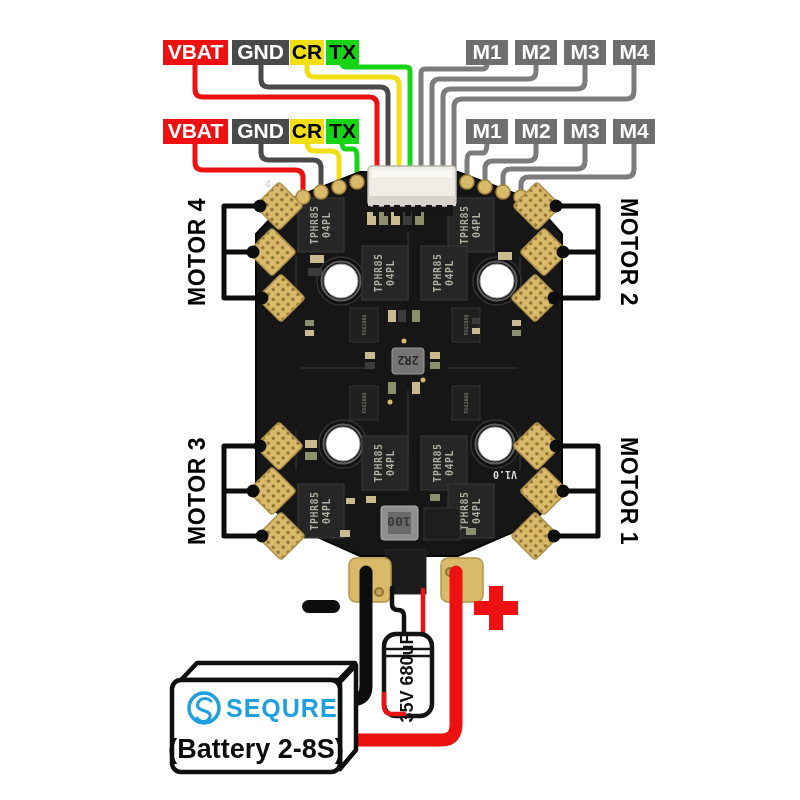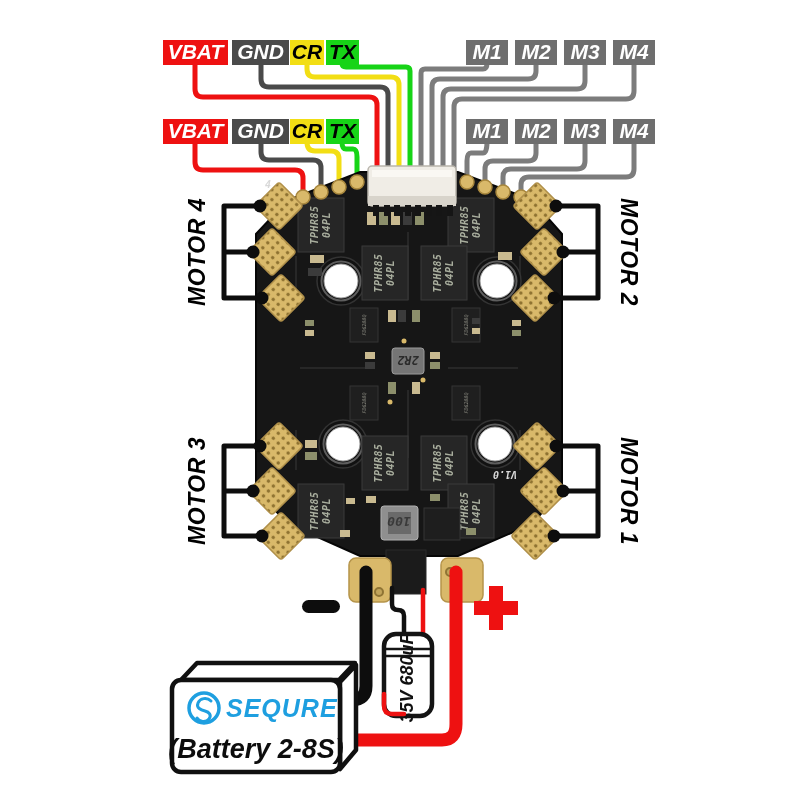--- a/index.html
+++ b/index.html
@@ -1,16 +1,16 @@
 <!DOCTYPE html>
 <html><head>
 <meta charset="utf-8">
 <style>
   html,body{margin:0;padding:0;background:#ffffff;}
-  .stage{width:800px;height:800px;position:relative;background:#fff;overflow:hidden;font-style:italic;}
+  .stage{width:800px;height:800px;position:relative;background:#fff;overflow:hidden;}
   svg{display:block;}
   text{font-family:"Liberation Sans",sans-serif;}
   .lbl-txt{font-weight:bold;font-size:21px;fill:#ffffff;}
   .lbl-txt-dark{font-weight:bold;font-size:21px;fill:#000000;}
   .motor-txt{font-weight:bold;font-size:23px;fill:#000000;letter-spacing:.5px;}
   .wire{fill:none;stroke-width:5;}
   .w-red{stroke:#EE1111;}
   .w-dark{stroke:#4A4A4A;}
   .w-yel{stroke:#F2DE14;}
   .w-grn{stroke:#17D417;}

